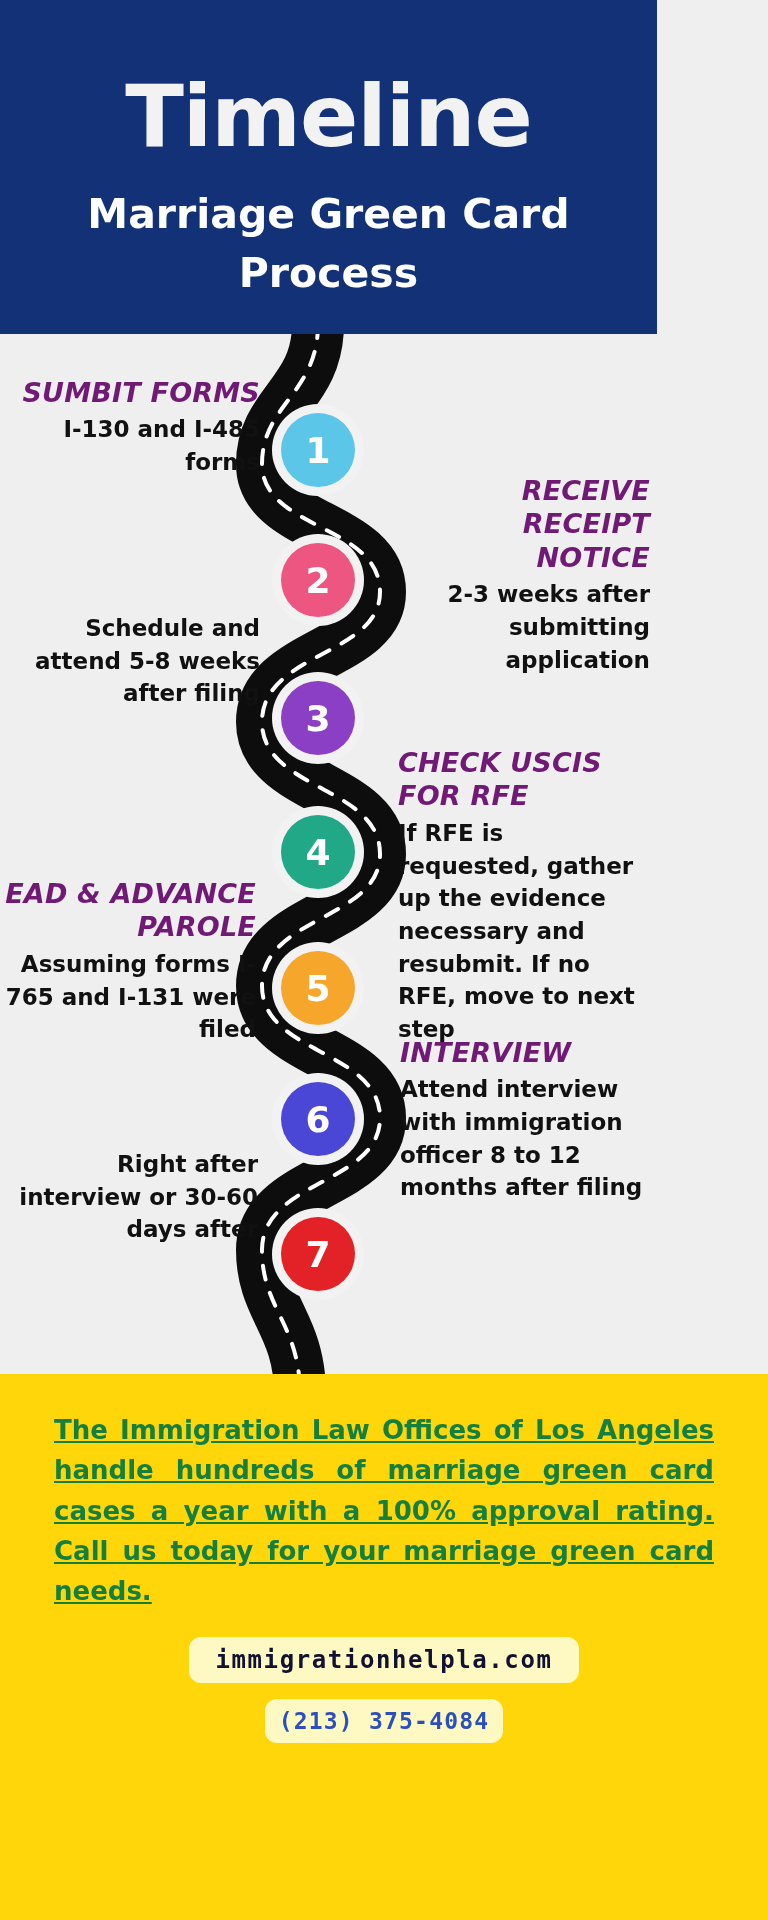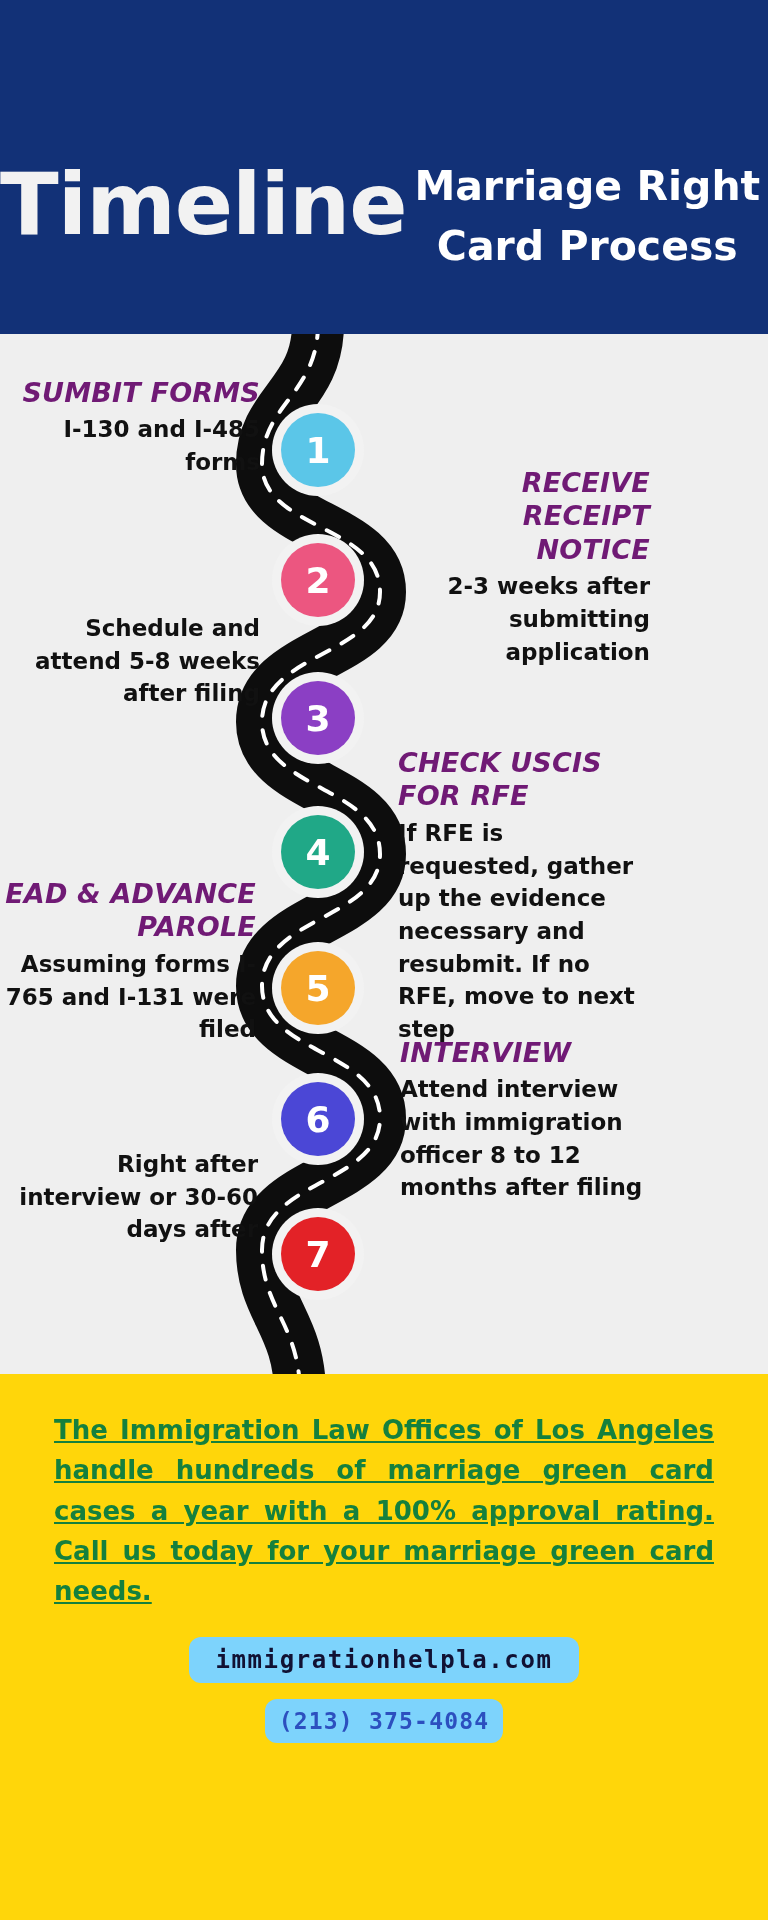--- a/index.html
+++ b/index.html
@@ -6,23 +6,23 @@
   html, body {
     width:768px; height:1920px;
     font-family:"Liberation Sans", sans-serif;
     background:#EFEFEF;
     overflow:hidden;
   }
   #page { position:relative; width:768px; height:1920px; background:#EFEFEF; }
 
   
   .header {
-    position:absolute; left:0; top:0; width:768px; height:334px;
+    position:absolute; left:0; top:0; width:657px; height:334px;
     background:#123177;
-    display:flex; flex-direction:row;
+    display:flex; flex-direction:column;
     align-items:center; justify-content:flex-start;
     padding-top:73px;
   }
   .header-title {
     color:#F2F2F2; font-size:86px; font-weight:bold;
     letter-spacing:-1px; line-height:1.0;
     font-family:"DejaVu Sans", sans-serif;
   }
   .header-sub {
     color:#FFFFFF; font-size:41px; font-weight:bold;
@@ -68,41 +68,41 @@
     display:flex; flex-direction:column; align-items:center;
     padding-top:36px;
   }
   .footer-para {
     width:660px; text-align:justify;
     font-family:"DejaVu Sans", sans-serif;
     font-weight:bold; color:#15803d;
     font-size:26px; line-height:1.55;text-decoration:underline;
   }
   .pill {
-    background:#7dd3fc; border-radius:12px;
+    background:#fef9c3; border-radius:12px;
     display:flex; align-items:center; justify-content:center;
     font-family:"DejaVu Sans Mono", monospace; font-weight:bold;
   }
   .pill-site {
     margin-top:26px; height:46px; padding:0 26px;
     font-size:24px; color:#111133; letter-spacing:1.6px;
   }
   .pill-phone {
     margin-top:16px; height:44px; padding:0 14px;
     font-size:23px; color:#2C4FBF; letter-spacing:1.2px;
   }
 </style>
 </head>
 <body>
 
 <div id="page">
 
   <div class="header">
     <div class="header-title">Timeline</div>
-    <div class="header-sub">Marriage Right Card Process</div>
+    <div class="header-sub">Marriage Green Card Process</div>
   </div>
 
   <div class="body-area">
 
     <svg id="road-svg" viewBox="0 0 768 1040" preserveAspectRatio="none">
       <path d="M 318 -10
                C 318 60, 262 70, 262 130
                C 262 196, 380 190, 380 258
                C 380 322, 262 318, 262 388
                C 262 456, 380 452, 380 520
@@ -125,21 +125,21 @@
       <span>1</span>
     </div>
     <div class="step-text left" style="left:10px; top:42px; width:250px;">
       <div class="step-head">SUMBIT FORMS</div>
       <div class="step-body">I-130 and I-485 forms</div>
     </div>
 
     <div class="step-circle" style="left:281px; top:209px; background:#EC5680;">
       <span>2</span>
     </div>
-    <div class="step-text right" style="left:400px; top:132px; width:250px; text-align:right;">
+    <div class="step-text right" style="left:400px; top:140px; width:250px; text-align:right;">
       <div class="step-head">RECEIVE RECEIPT NOTICE</div>
       <div class="step-body">2-3 weeks after submitting application</div>
     </div>
 
     <div class="step-circle" style="left:281px; top:347px; background:#8B3FC4;">
       <span>3</span>
     </div>
     <div class="step-text left" style="left:8px; top:274px; width:252px;">
       <div class="step-body">Schedule and attend 5-8 weeks after filing</div>
     </div>

